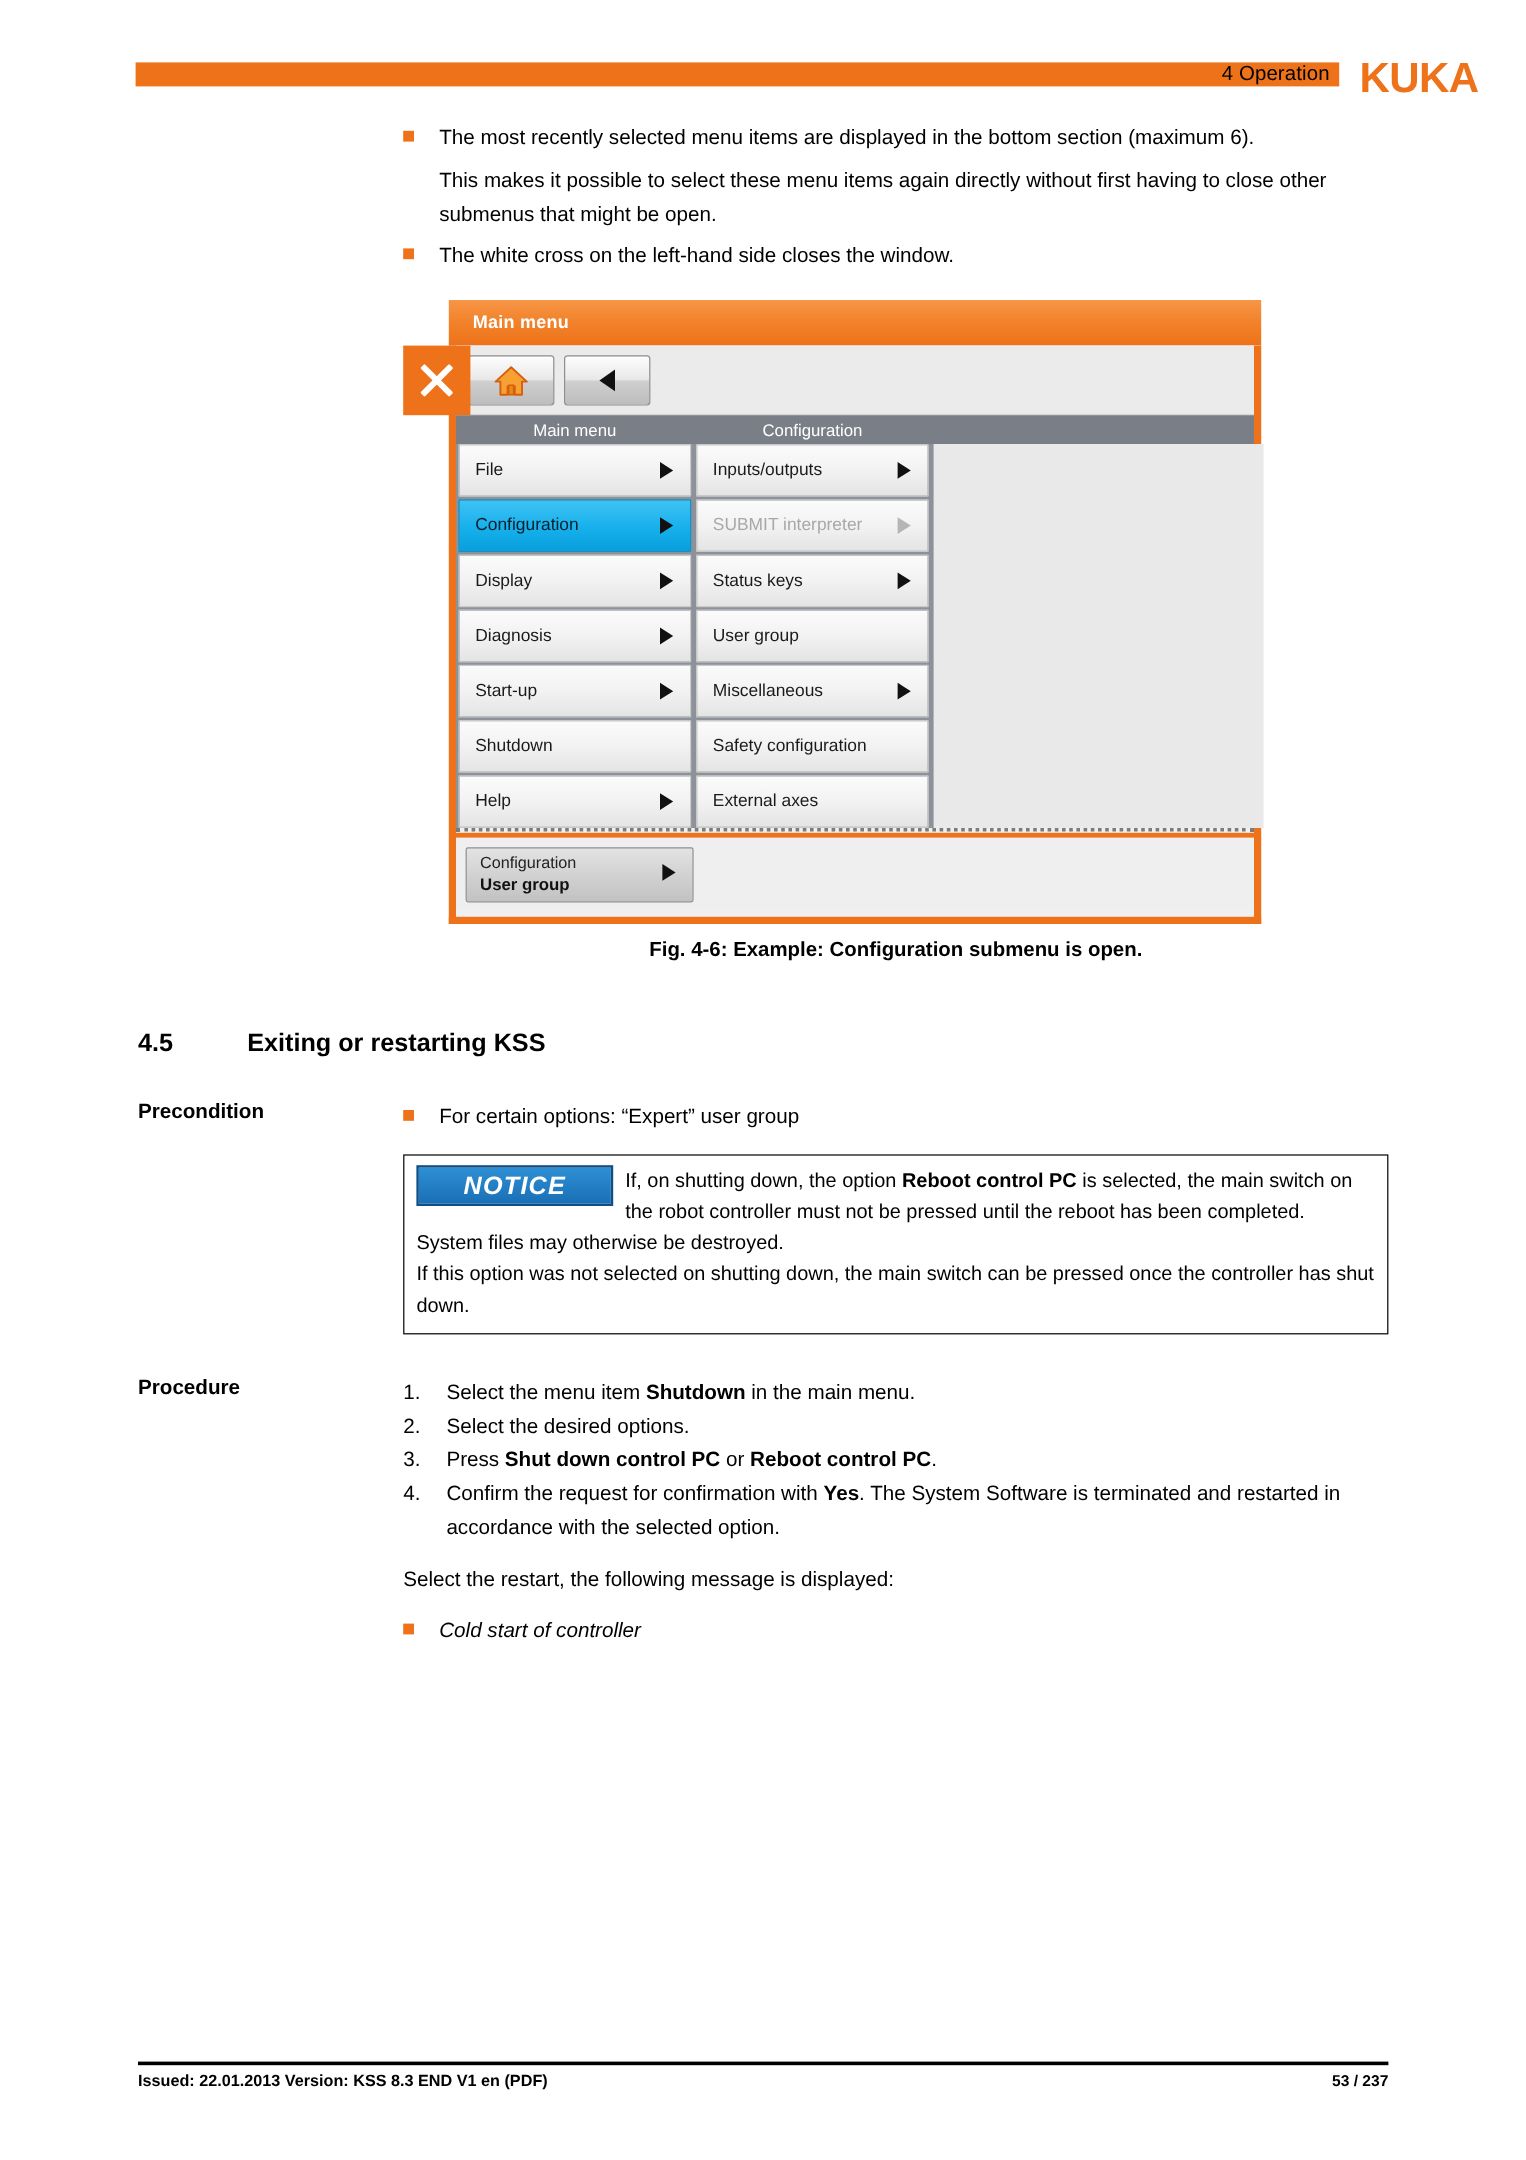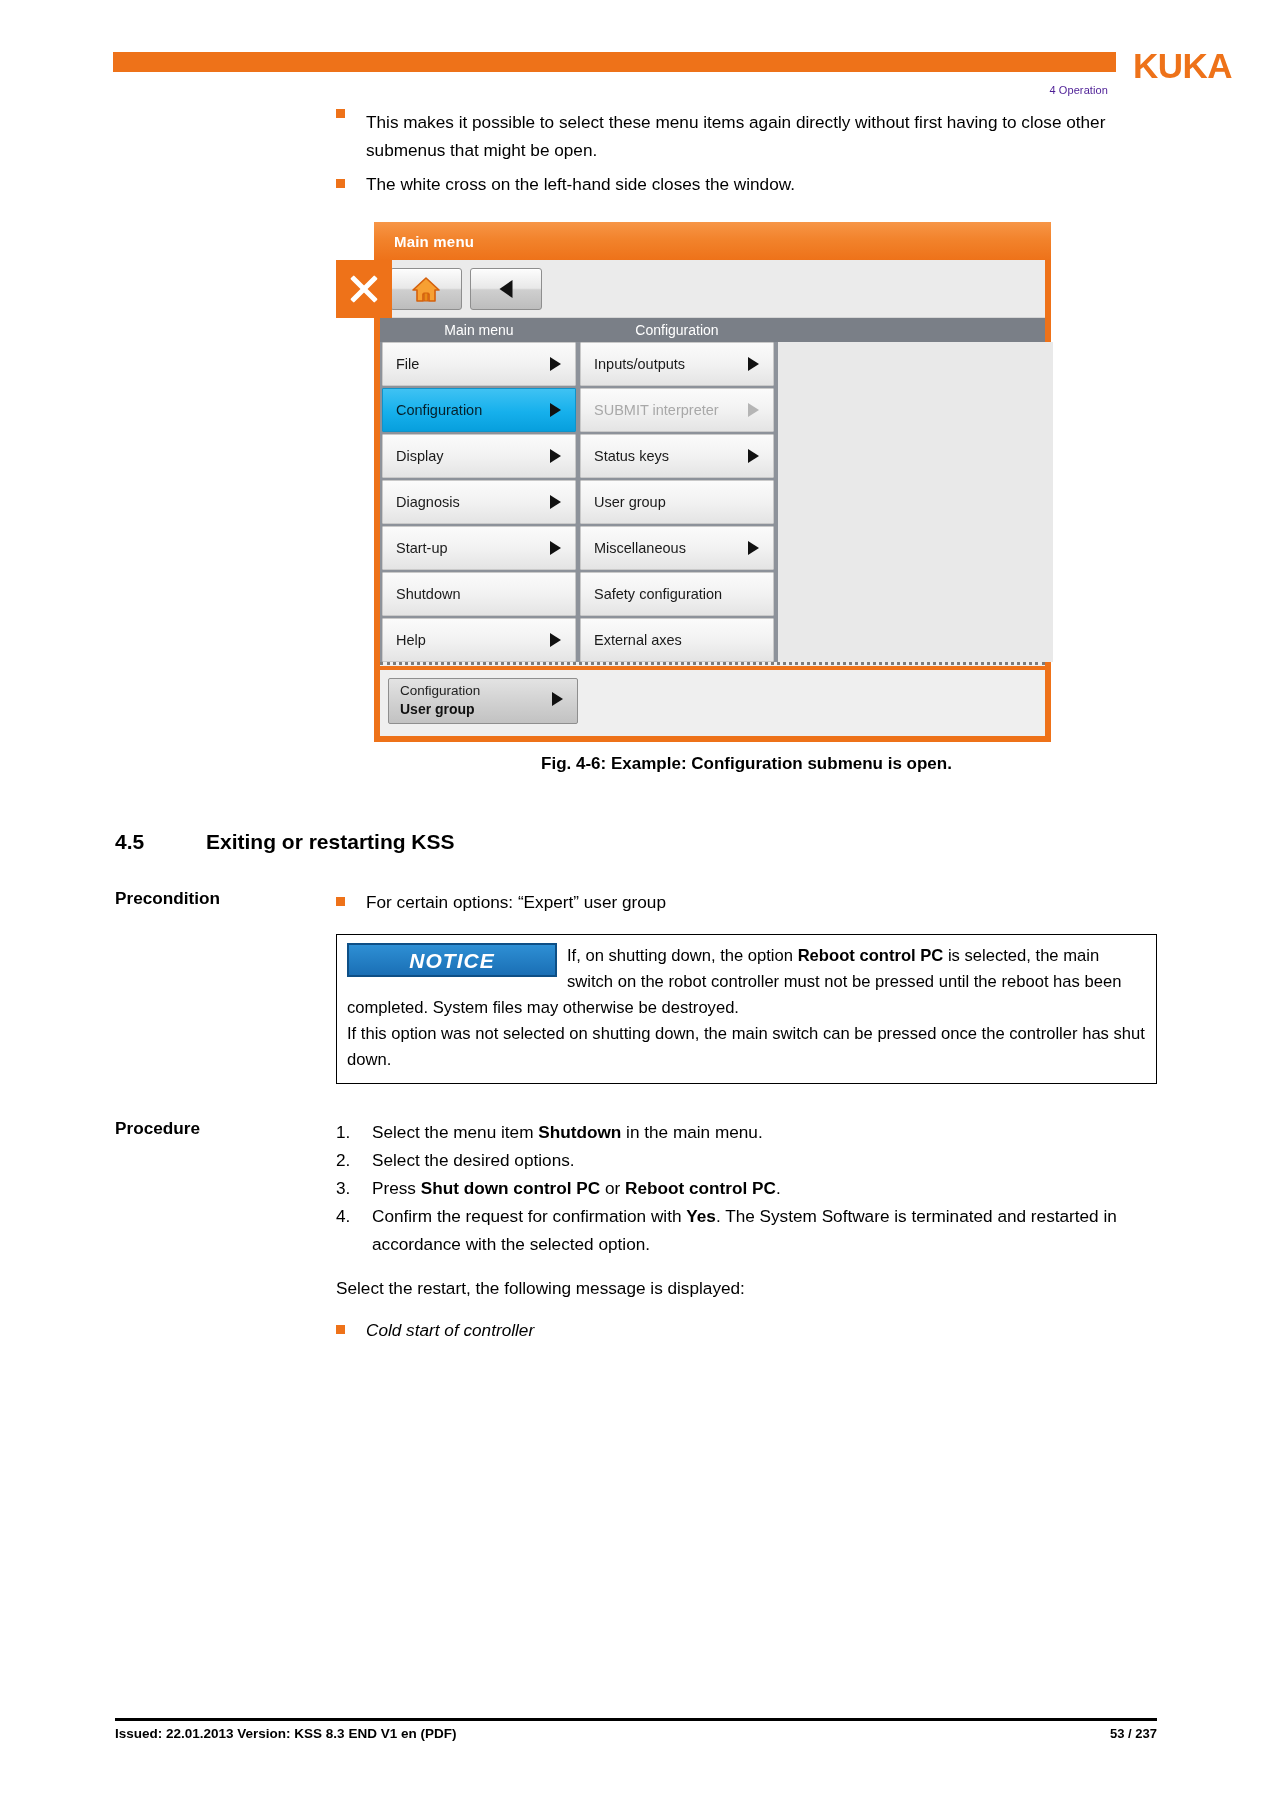--- a/index.html
+++ b/index.html
@@ -26,25 +26,24 @@
     top: 6px;
     width: 1003px;
     height: 20px;
     background: #ee7219;
   }
   .header-chapter {
     position: absolute;
     right: 8px;
     top: 50%;
     transform: translateY(-50%);
-    color: #4c1d95;
-    font-size: 11px;
+    color: #000000;
+    font-size: 17px;
     letter-spacing: 0.1px;
     white-space: nowrap;
-    margin-top: 28px;
   }
   .kuka-logo {
     position: absolute;
     left: 1133px;
     top: 0px;
     color: #ee7219;
     font-size: 35px;
     font-weight: bold;
     letter-spacing: -0.5px;
     font-family: "Liberation Sans", sans-serif;
@@ -338,21 +337,21 @@
     margin-top: 18px;
     margin-left: 336px;
     margin-right: 115px;
     border: 1.5px solid #000;
     padding: 8px 10px 10px 10px;
     font-size: 16.6px;
     line-height: 26px;
   }
   .notice-badge {
     float: left;
-    width: 210px;
+    width: 164px;
     height: 34px;
     background: linear-gradient(180deg,#2e8fd4 0%,#1a6fb5 100%);
     border: 2px solid #0d4f86;
     color: #ffffff;
     font-size: 21px;
     font-weight: bold;
     font-style: italic;
     letter-spacing: 1px;
     text-align: center;
     line-height: 32px;
@@ -433,20 +432,21 @@
   <div class="header-bar">
     <span class="header-chapter">4 Operation</span>
   </div>
   <div class="kuka-logo">KUKA</div>
 </div>
 
 <div class="content">
 
   <div class="bullet-row">
     <span class="sq"></span>
+    <p>The most recently selected menu items are displayed in the bottom section (maximum 6).</p>
   </div>
 
   <div class="gap-6"></div>
 
   <div class="plain-para">This makes it possible to select these menu items again directly without first having to close other submenus that might be open.</div>
 
   <div class="gap-6"></div>
 
   <div class="bullet-row">
     <span class="sq"></span>

